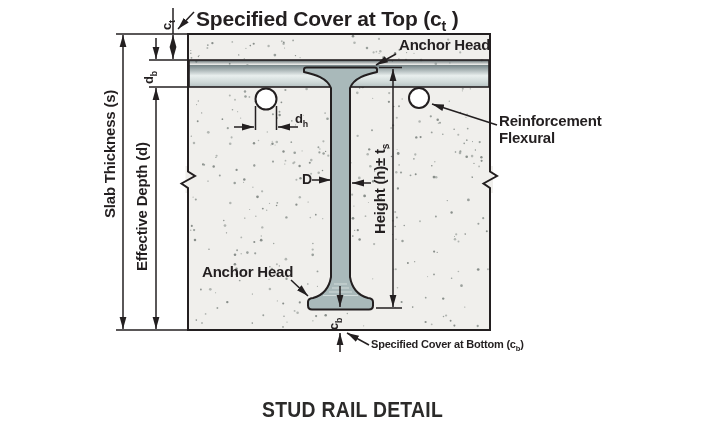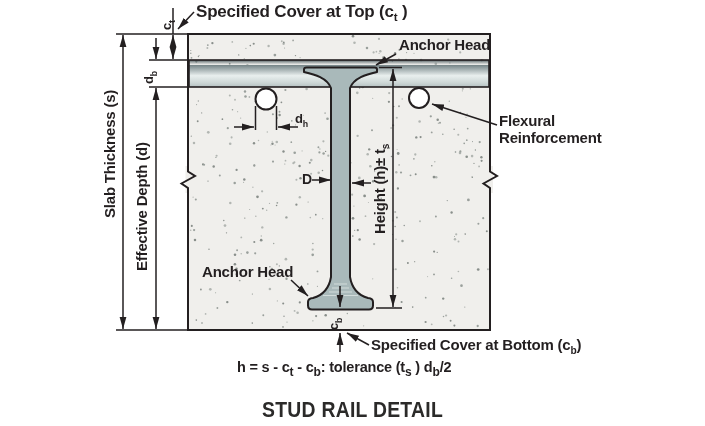--- a/index.html
+++ b/index.html
@@ -527,36 +527,36 @@
   </g>
 
   <g>
     <rect x="185.5" y="166" width="5.5" height="27" fill="#f0efec"></rect>
     <path d="M188,164 L188,171.5 L195,176 L181.5,183.5 L188,188 L188,195" fill="none" stroke="#231f20" stroke-width="2" stroke-linejoin="miter"></path>
     <rect x="487.5" y="166" width="5.5" height="27" fill="#f0efec"></rect>
     <path d="M490,164 L490,171.5 L497,176 L483.5,183.5 L490,188 L490,195" fill="none" stroke="#231f20" stroke-width="2" stroke-linejoin="miter"></path>
   </g>
 </svg>
 
-<div class="lbl" style="left:196px;top:3px;font-size:17px;">
+<div class="lbl" style="left:196px;top:10px;font-size:21px;">
   <span>Specified Cover at Top (c</span><sub>t</sub><span> )</span>
 </div>
 
 <div class="lbl" style="left:399px;top:36px;font-size:15px;">Anchor Head</div>
 
 <div class="lbl" style="left:499px;top:112px;font-size:15px;">
+  <div>Reinforcement</div>
   <div>Flexural</div>
-  <div>Reinforcement</div>
 </div>
 
 <div class="lbl" style="left:202px;top:263px;font-size:15px;">
   <div>Anchor Head</div>
 </div>
 
-<div class="lbl" style="left:371px;top:336px;font-size:15px;">
+<div class="lbl" style="left:371px;top:336px;font-size:11px;">
   <span>Specified Cover at Bottom (c</span><sub>b</sub><span>)</span>
 </div>
 
 <div class="lbl rot" style="left:101px;top:218px;font-size:15px;">Slab Thickness (s)</div>
 <div class="lbl rot" style="left:133px;top:271px;font-size:15px;">Effective Depth (d)</div>
 <div class="lbl rot" style="left:371px;top:234px;font-size:15px;">
   <span>Height (h)± t</span><sub>s</sub>
 </div>
 
 <div class="lbl small rot" style="left:158px;top:30px;">
@@ -566,19 +566,16 @@
   <span>d</span><sub>b</sub>
 </div>
 <div class="lbl small" style="left:258px;top:110px;margin-left:37px;">
   <span>d</span><sub>h</sub>
 </div>
 <div class="lbl small rot" style="left:325px;top:330px;">
   <span>c</span><sub>b</sub>
 </div>
 <div class="lbl" style="left:302px;top:171px;font-size:14px;">D</div>
 
-<div id="formula">
-  <span>h = s - c</span><sub>t</sub><span> - c</span><sub>b</sub><span>: tolerance (t</span><sub>s</sub><span> ) d</span><sub>b</sub><span>/2</span>
-</div>
 
 <div id="title">STUD RAIL DETAIL</div>
 
 </div>
 
 </body></html>

